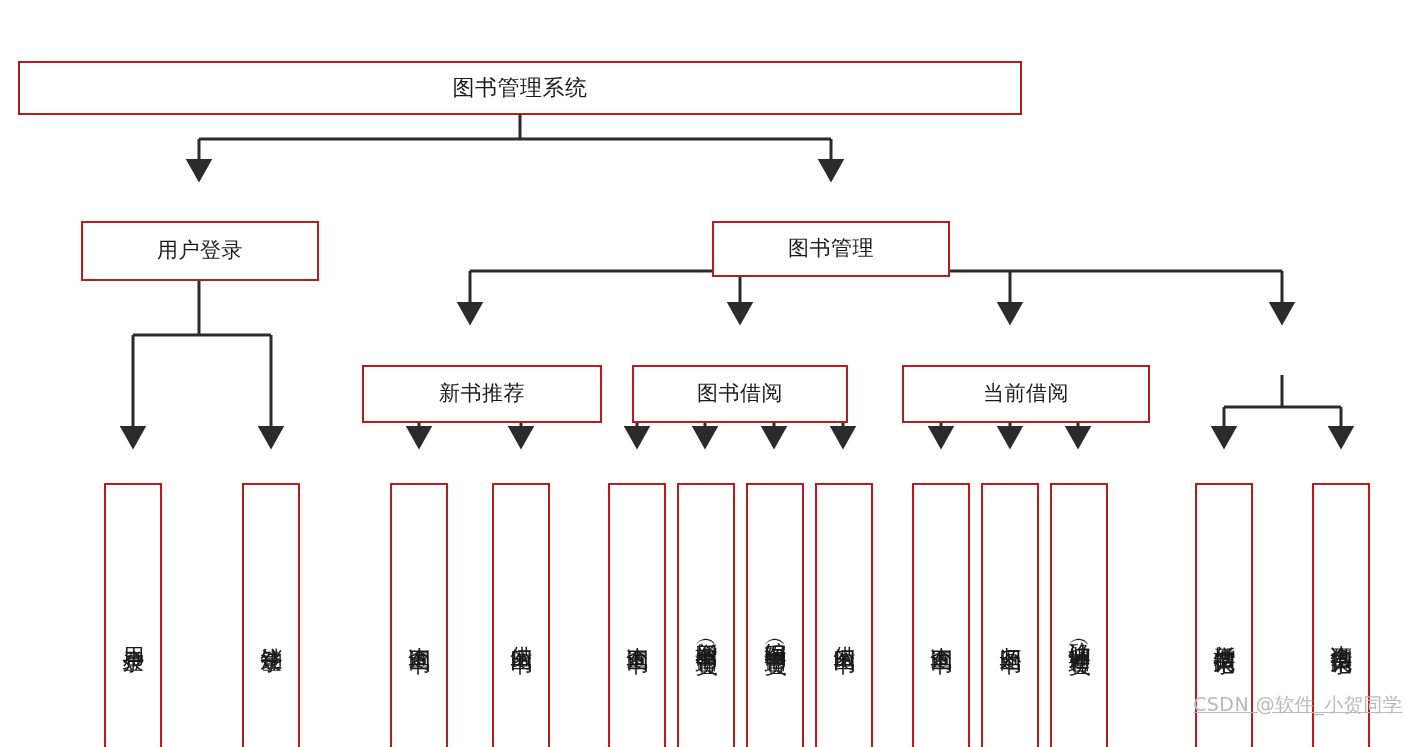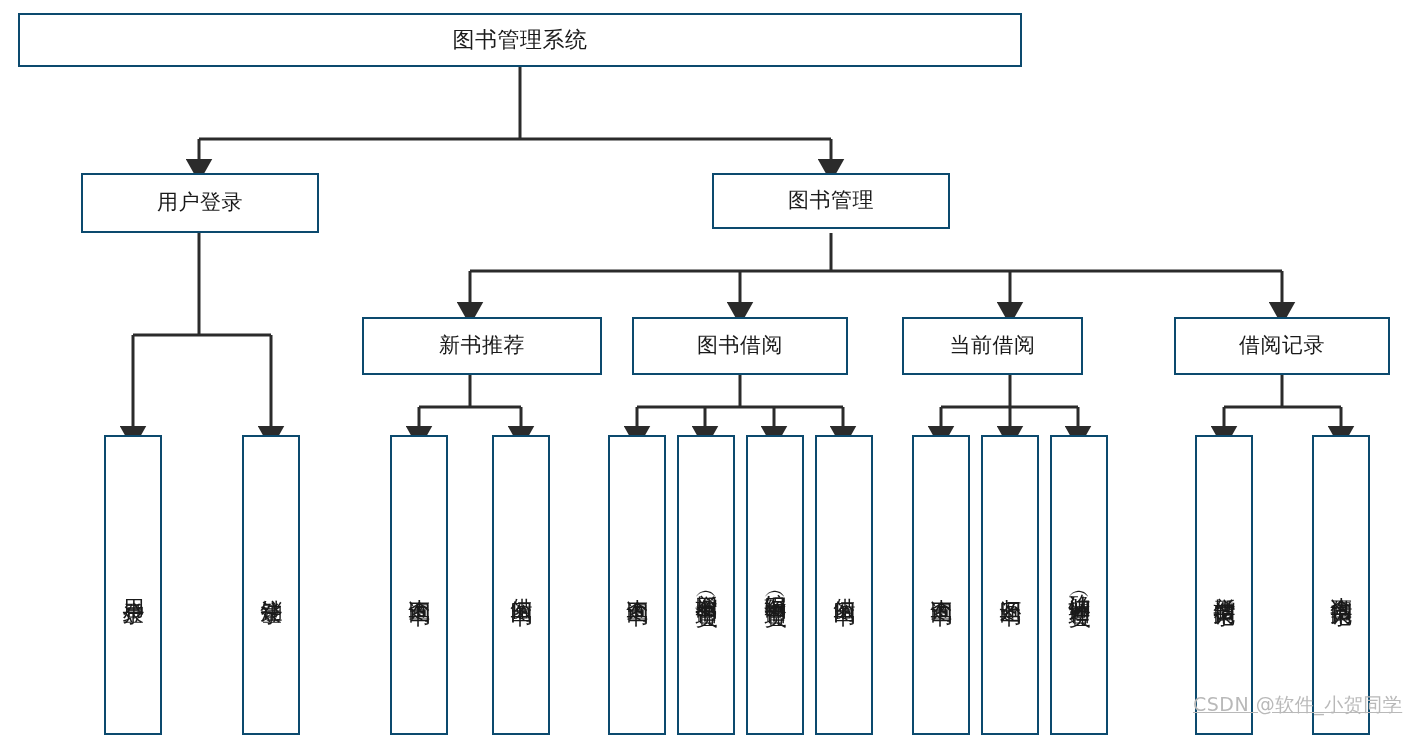--- a/index.html
+++ b/index.html
@@ -23,25 +23,26 @@
     left: 0;
     top: 0;
     width: 1405px;
     height: 747px;
     pointer-events: none;
   }
   .node {
     position: absolute;
     box-sizing: border-box;
     background: #ffffff;
-    border: 2px solid #0c4a6e;
+    border: 2px solid #b91c1c;
     display: flex;
     align-items: center;
     justify-content: center;
     color: #1a1a1a;
+    margin-top: 48px;
   }
   .node.horizontal {
     font-size: 21px;
     letter-spacing: 0.5px;
     line-height: 1.1;
   }
   .node.root {
     font-size: 22px;
   }
   .node.vertical {
@@ -124,22 +125,21 @@
     </g>
   </svg>
 
   <div class="node horizontal root" style="left:18px; top:13px; width:1004px; height:54px;">图书管理系统</div>
 
   <div class="node horizontal" style="left:81px; top:173px; width:238px; height:60px;">用户登录</div>
   <div class="node horizontal" style="left:712px; top:173px; width:238px; height:56px;">图书管理</div>
 
   <div class="node horizontal" style="left:362px; top:317px; width:240px; height:58px;">新书推荐</div>
   <div class="node horizontal" style="left:632px; top:317px; width:216px; height:58px;">图书借阅</div>
-  <div class="node horizontal" style="left:902px; top:317px; width:181px; height:58px;">当前借阅</div>
-  <div class="node horizontal" style="left:1174px; top:317px; width:216px; height:58px;">借阅记录</div>
+  <div class="node horizontal" style="left:902px; top:317px; width:248px; height:58px;">当前借阅</div>
 
   <div class="node vertical" style="left:104px; top:435px; width:58px; height:300px;">
     <span class="vtext">用户登录</span>
   </div>
   <div class="node vertical" style="left:242px; top:435px; width:58px; height:300px;">
     <span class="vtext">注销登录</span>
   </div>
 
   <div class="node vertical" style="left:390px; top:435px; width:58px; height:300px;">
     <span class="vtext">查询图书</span>

